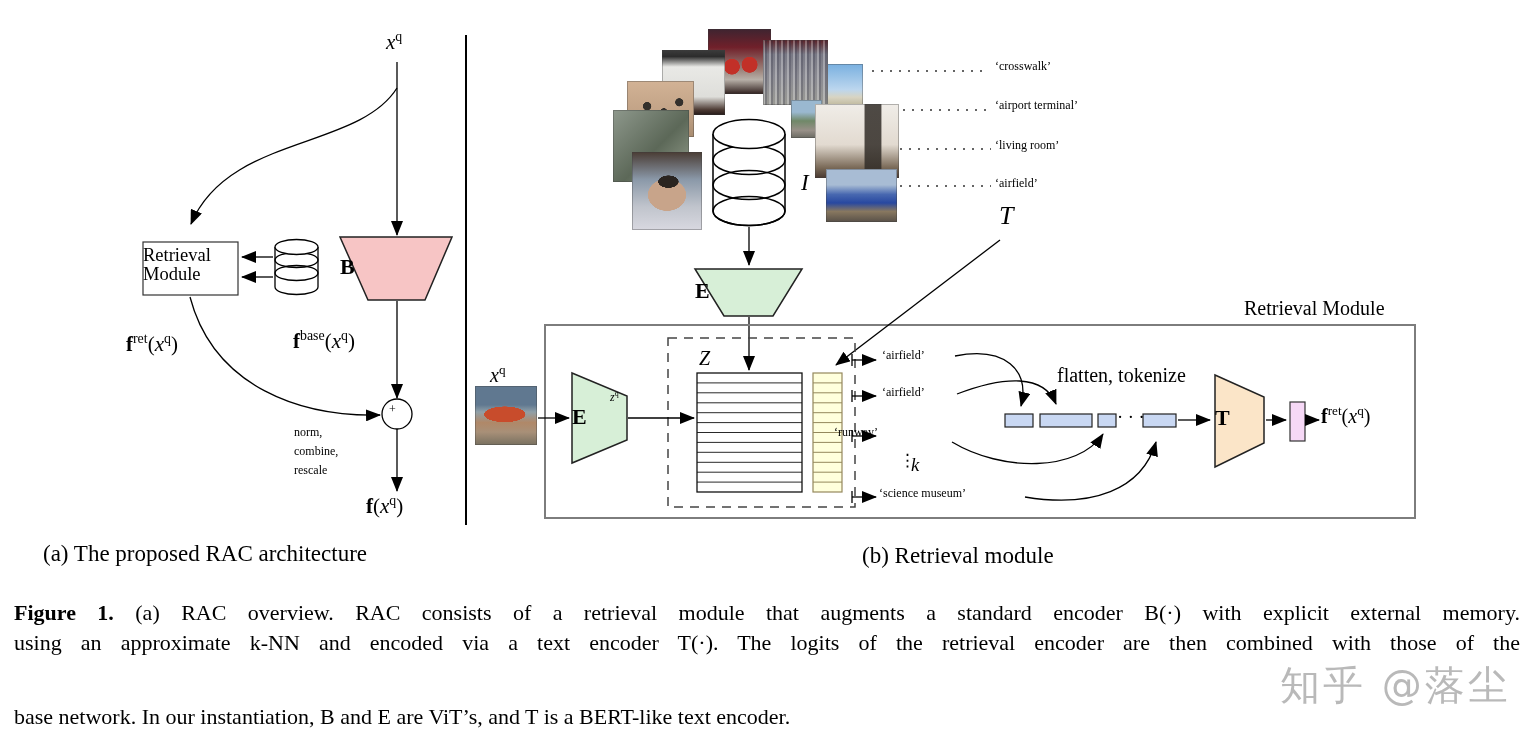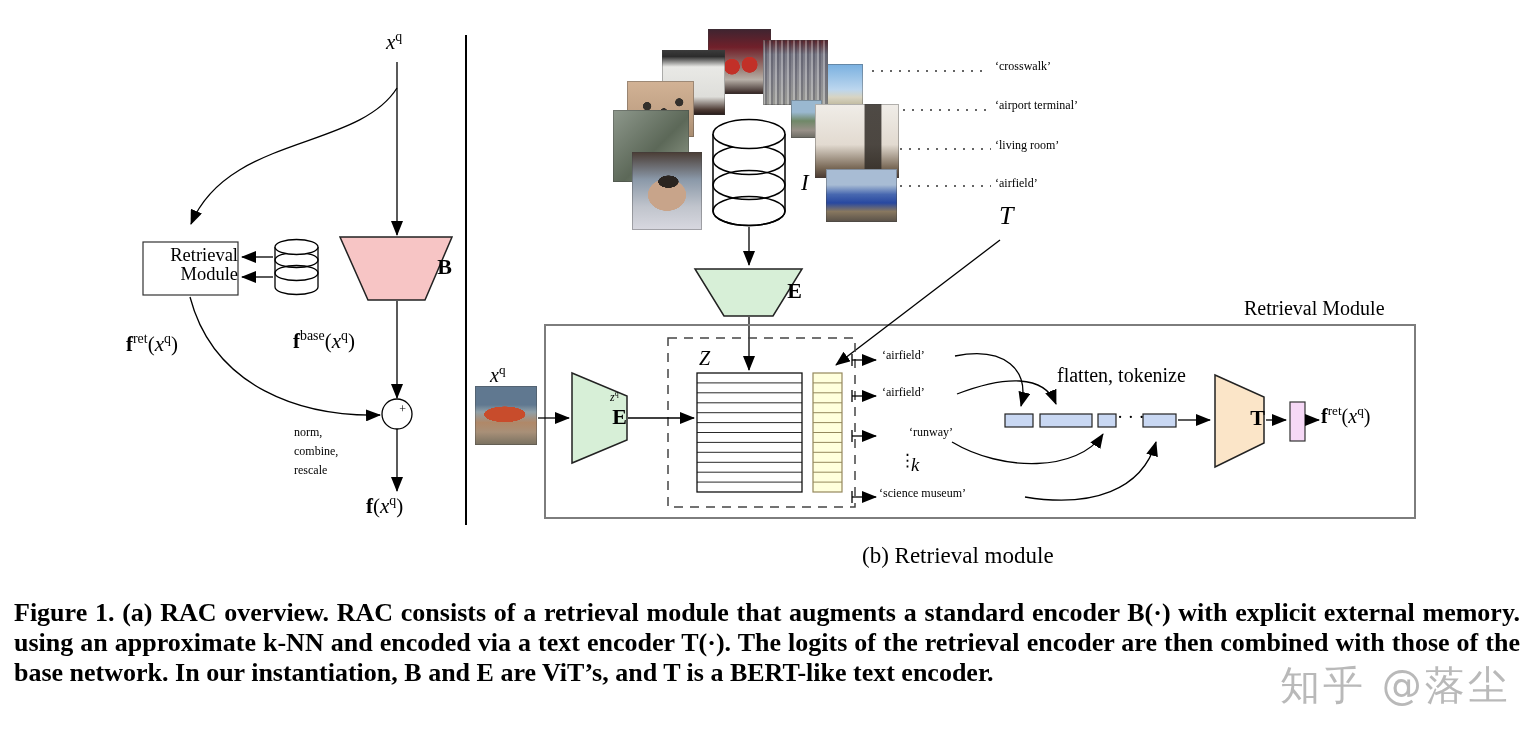--- a/index.html
+++ b/index.html
@@ -2,27 +2,27 @@
 <html><head>
 <meta charset="utf-8">
 <style>
   html,body{margin:0;padding:0;background:#fff;}
   #fig{position:relative;width:1534px;height:753px;background:#ffffff;overflow:hidden;
        font-family:"Liberation Serif","DejaVu Serif",serif;color:#000;}
   #linework{position:absolute;left:0;top:0;}
   .lbl{position:absolute;white-space:nowrap;line-height:1.05;}
   .t18{font-size:18.5px}.t19{font-size:12px}.t20{font-size:20px}.t21{font-size:21px}
   .t22{font-size:22px}.t23{font-size:23px}.t26{font-size:26px}
-  .ctr{text-align:right}
+  .ctr{text-align:left}
   .bold{font-weight:bold}
   .it{font-style:italic}
   sup{font-size:66%;line-height:0;}
   .photo{position:absolute;box-shadow:0 0 0 1px rgba(60,60,60,.35) inset;}
-  .capline{font-size:26px;line-height:30px;text-align:justify;text-align-last:justify;font-weight:bold;}
-  .capline.last{text-align:left;text-align-last:left;}
+  .capline{font-size:22px;line-height:30px;text-align:justify;text-align-last:justify;}
+  .capline.last{text-align:left;text-align-last:left;margin-top:44px;}
   #watermark{position:absolute;left:1280px;top:658px;font-size:40px;letter-spacing:3px;
              color:rgba(128,128,128,0.55);font-family:"DejaVu Sans",sans-serif;z-index:9;text-align:center;}
 </style>
 </head>
 <body>
 
 <div id="fig">
 
   <svg id="linework" width="1534" height="540" viewBox="0 0 1534 540">
     <defs>
@@ -169,20 +169,21 @@
   <div class="lbl t19" style="left:294px;top:423px;line-height:19px">
     <div>norm,</div>
     <div>combine,</div>
     <div>rescale</div>
   </div>
 
   <div class="lbl t19 ctr" style="left:389px;top:403px;width:17px">+</div>
 
   <div class="lbl t21" style="left:366px;top:495px"><b>f</b><span>(</span><i>x</i><sup>q</sup><span>)</span></div>
 
+  <div class="lbl t23" style="left:43px;top:542px">(a) The proposed RAC architecture</div>
 
   <div class="lbl t19" style="left:995px;top:60px">‘crosswalk’</div>
   <div class="lbl t19" style="left:995px;top:99px">‘airport terminal’</div>
   <div class="lbl t19" style="left:995px;top:139px">‘living room’</div>
   <div class="lbl t19" style="left:995px;top:177px">‘airfield’</div>
 
   <div class="lbl t23 it" style="left:801px;top:171px">I</div>
   <div class="lbl t26 it" style="left:999px;top:202px">T</div>
 
   <div class="lbl t20" style="left:1244px;top:298px">Retrieval Module</div>
@@ -191,21 +192,21 @@
 
   <div class="lbl t22 bold ctr" style="left:695px;top:279px;width:107px">E</div>
   <div class="lbl t22 bold ctr" style="left:572px;top:405px;width:55px">E</div>
 
   <div class="lbl t19" style="left:610px;top:391px"><i>z</i><sup>q</sup></div>
 
   <div class="lbl t20 it" style="left:699px;top:348px">Z</div>
 
   <div class="lbl t19" style="left:882px;top:349px">‘airfield’</div>
   <div class="lbl t19" style="left:882px;top:386px">‘airfield’</div>
-  <div class="lbl t19" style="left:909px;top:426px">‘runway’</div>
+  <div class="lbl t19" style="left:834px;top:426px">‘runway’</div>
   <div class="lbl t17" style="left:899px;top:452px;font-size:17px">⋮</div>
   <div class="lbl t18 it" style="left:911px;top:456px">k</div>
   <div class="lbl t19" style="left:879px;top:487px">‘science museum’</div>
 
   <div class="lbl t20" style="left:1057px;top:365px">flatten, tokenize</div>
   <div class="lbl t18" style="left:1117px;top:408px">· · ·</div>
 
   <div class="lbl t22 bold ctr" style="left:1215px;top:406px;width:50px">T</div>
 
   <div class="lbl t20" style="left:1321px;top:406px"><b>f</b><sup>ret</sup><span>(</span><i>x</i><sup>q</sup><span>)</span></div>

